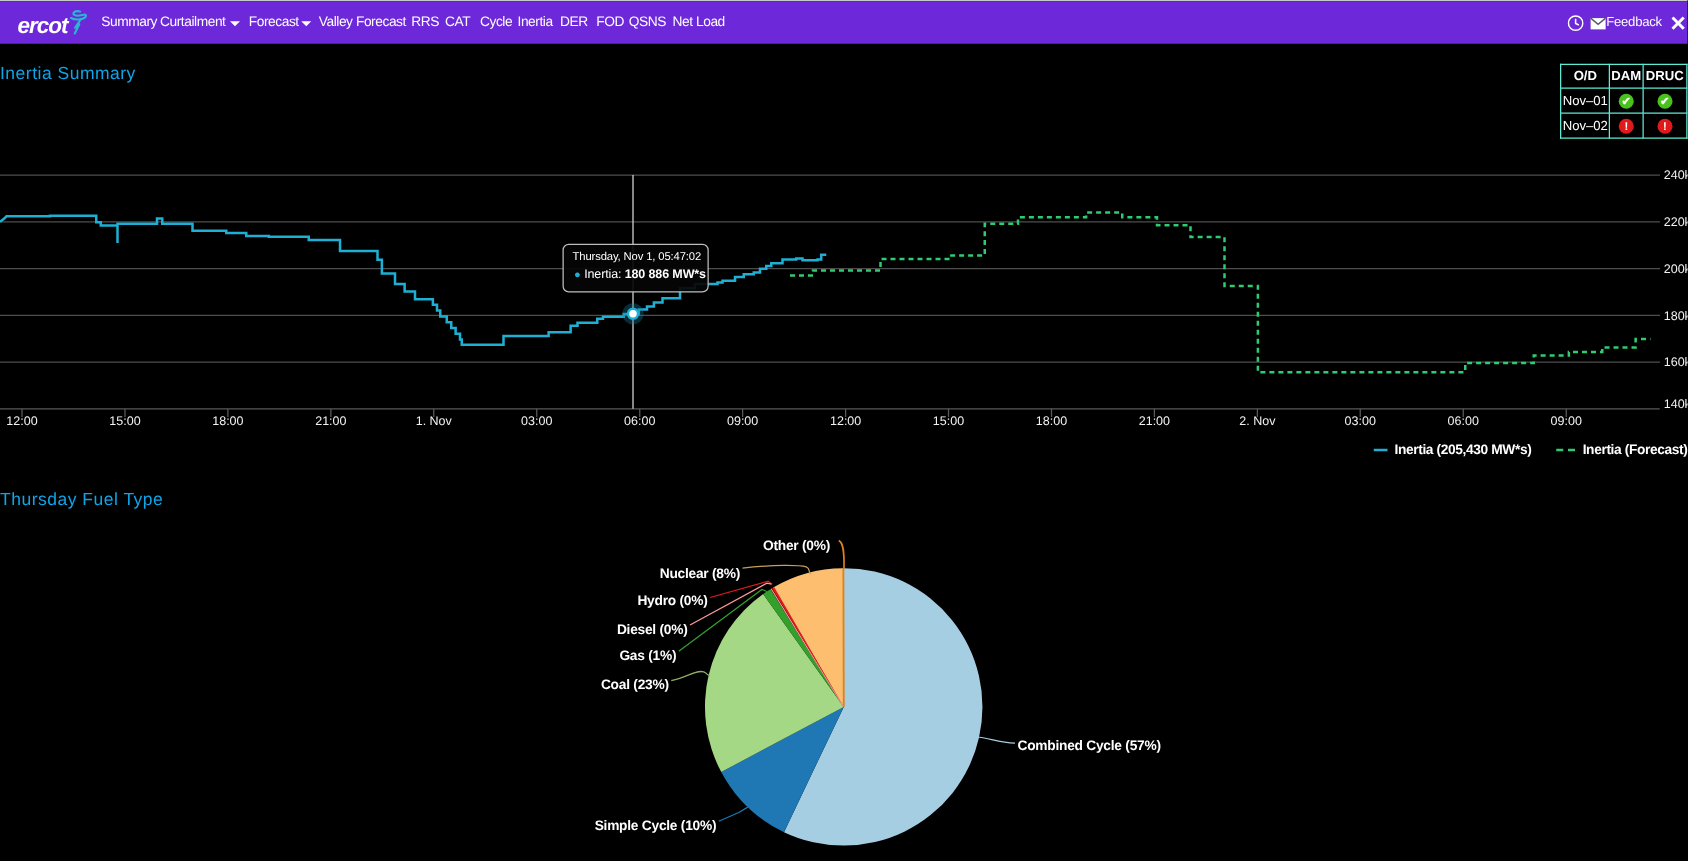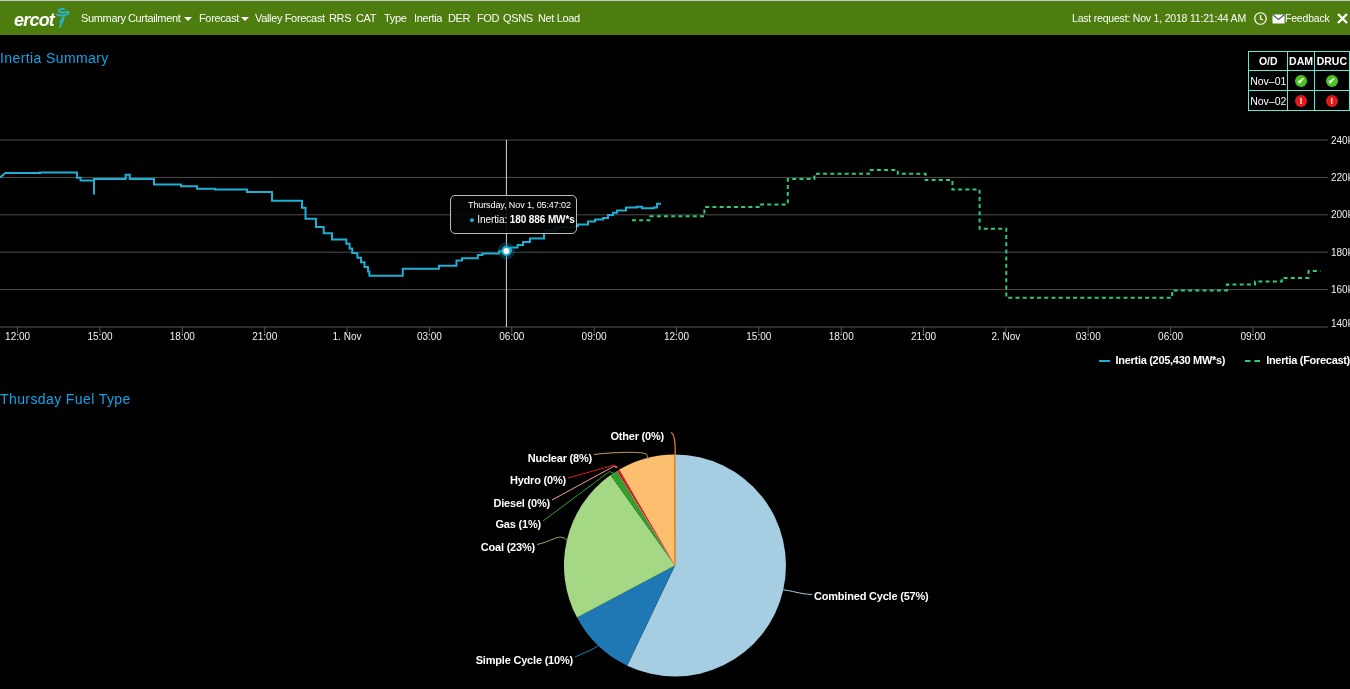--- a/index.html
+++ b/index.html
@@ -1,30 +1,30 @@
 <!DOCTYPE html>
 <html><head>
 <meta charset="utf-8">
 <style>
 html,body{margin:0;padding:0;background:#000;}
 body{width:1350px;height:689px;overflow:hidden;position:relative;font-family:"Liberation Sans",sans-serif;}
 #topline{position:absolute;top:0;left:0;width:1350px;height:1px;background:#c8c8c8;}
-#nav{position:absolute;top:1px;left:0;width:1350px;height:34px;background:#4d7c0f;color:#fff;}
+#nav{position:absolute;top:1px;left:0;width:1350px;height:34px;background:#6d28d9;color:#fff;}
 #logo{position:absolute;left:14px;top:6px;font-size:18px;font-weight:bold;font-style:italic;color:#fff;letter-spacing:-0.8px;}
 .mi{position:absolute;top:0;height:50px;line-height:35px;font-size:11px;letter-spacing:-0.35px;color:#fdfdfd;white-space:nowrap;}
 .navicon{position:absolute;}
 .caret{position:absolute;top:16px;width:0;height:0;border-left:4px solid transparent;border-right:4px solid transparent;border-top:4px solid #fff;}
 .title{position:absolute;width:1350px;text-align:left;color:#0ea5e9;font-size:14px;letter-spacing:0.4px;}
 #odtable{position:absolute;left:1248px;top:51px;border-collapse:collapse;color:#fff;font-size:10.5px;white-space:nowrap;table-layout:fixed;}
 #odtable td,#odtable th{border:1px solid #5eead4;text-align:center;padding:0;overflow:hidden;}
 #odtable th{font-weight:bold;height:18px;}
 #odtable td{height:19px;}
 .okicon{display:inline-block;width:12px;height:12px;border-radius:50%;background:#49c31b;color:#fff;font-size:9px;font-weight:bold;line-height:12px;text-align:center;vertical-align:middle;}
 .erricon{display:inline-block;width:12px;height:12px;border-radius:50%;background:#e01a1a;color:#fff;font-size:9px;font-weight:bold;line-height:12px;text-align:center;vertical-align:middle;}
-#tooltip{position:absolute;left:450px;top:195px;width:108px;height:32px;background:rgba(5,5,5,0.92);border:1px solid #bdbdbd;border-radius:5px;padding:3px 0 2px 17px;color:#fff;z-index:5;white-space:nowrap;}
+#tooltip{position:absolute;left:450px;top:195px;width:108px;height:32px;background:rgba(5,5,5,0.92);border:1px solid #bdbdbd;border-radius:5px;padding:3px 0 2px 7px;color:#fff;z-index:5;white-space:nowrap;}
 #tooltip .l1{font-size:9px;margin-top:1px;letter-spacing:-0.1px;}
 #tooltip .l2{font-size:10px;margin-top:4px;letter-spacing:-0.1px;text-align:center;}
 #tooltip .dot{color:#1db0d4;font-size:9px;}
 #legend{position:absolute;top:354px;left:0;width:1350px;text-align:right;color:#fff;font-size:11px;letter-spacing:-0.3px;font-weight:bold;}
 .legline{display:inline-block;width:11px;height:0;border-top:2.5px solid #1db0d4;vertical-align:middle;margin-right:6px;}
 .legdash{display:inline-block;width:15px;height:0;border-top:2.5px dashed #2ecc71;vertical-align:middle;margin-right:6px;margin-left:20px;}
 svg text{font-family:"Liberation Sans",sans-serif;}
 </style>
 </head>
 <body>
@@ -35,27 +35,26 @@
         <path d="M9.8,8.2 L5,15.2 L8.4,12.4 L4.8,19.8" stroke="#2ab6cf" stroke-width="1.7" fill="none" stroke-linecap="round" stroke-linejoin="round"></path>
       </svg></div>
   <span class="mi" style="left:81px">Summary</span>
   <span class="mi" style="left:128px">Curtailment</span>
     <span class="caret" style="left:184px"></span>
   <span class="mi" style="left:199px">Forecast</span>
     <span class="caret" style="left:241px"></span>
   <span class="mi" style="left:255px">Valley Forecast</span>
   <span class="mi" style="left:329px">RRS</span>
   <span class="mi" style="left:356px">CAT</span>
-  <span class="mi" style="left:384px">Type</span>
+  <span class="mi" style="left:384px">Cycle</span>
   <span class="mi" style="left:414px">Inertia</span>
   <span class="mi" style="left:448px">DER</span>
   <span class="mi" style="left:477px">FOD</span>
   <span class="mi" style="left:503px">QSNS</span>
   <span class="mi" style="left:538px">Net Load</span>
-  <span class="mi" style="left:1072px;font-size:10.5px;letter-spacing:-0.2px">Last request: Nov 1, 2018 11:21:44 AM</span>
   <svg class="navicon" style="left:1254px;top:11px" width="13" height="13" viewBox="0 0 14 14">
       <circle cx="7" cy="7" r="6.2" stroke="#fff" stroke-width="1.3" fill="none"></circle>
       <path d="M7,3.2 L7,7.3 L9.8,8.6" stroke="#fff" stroke-width="1.3" fill="none"></path>
     </svg>
   <svg class="navicon" style="left:1272px;top:13px" width="13" height="10" viewBox="0 0 13 10">
       <rect x="0.5" y="0.5" width="12" height="9" fill="#fff"></rect>
       <path d="M0.5,0.5 L6.5,5.5 L12.5,0.5" stroke="#555e64" stroke-width="1.2" fill="none"></path>
     </svg>
   <span class="mi" style="left:1285px;font-size:10.5px;letter-spacing:-0.2px">Feedback</span>
   <svg class="navicon" style="left:1337px;top:12px" width="11" height="11" viewBox="0 0 11 11">

